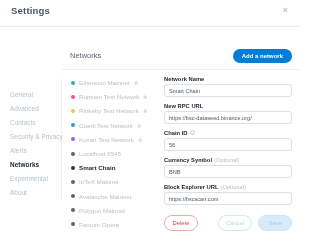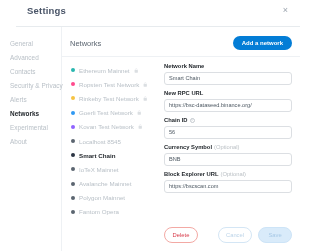--- a/index.html
+++ b/index.html
@@ -15,36 +15,35 @@
     background: #fff;
   }
 
   
   .header {
     height: 27px; flex: 0 0 27px;
     display: flex; align-items: center;
     padding: 0 9px 6px 11px;
     border-bottom: 1px solid #e7ebee;
     background: #fff;
-    margin-left: 16px;
   }
   .header-title {
     font-size: 9.5px; font-weight: bold; color: #4a5568;
     letter-spacing: .2px;
   }
   .header-spacer { flex: 1; }
   .close-icon {
     width: 11px; height: 11px;
     display: flex; align-items: center; justify-content: center;
     color: #9aa3ad; font-size: 9px; line-height: 1;
     cursor: pointer;
   }
 
   
-  .body { flex: 1; display: flex; min-height: 0; }
+  .body { flex: 1; display: flex; min-height: 0; align-items: center; }
 
   
   .sidebar {
     width: 62px; flex: 0 0 62px;
     padding: 9px 0 0 0;
     border-right: 1px solid #eef1f4;
     background: #fff;
   }
   .side-item {
     padding: 3.5px 0 3.5px 10px;

